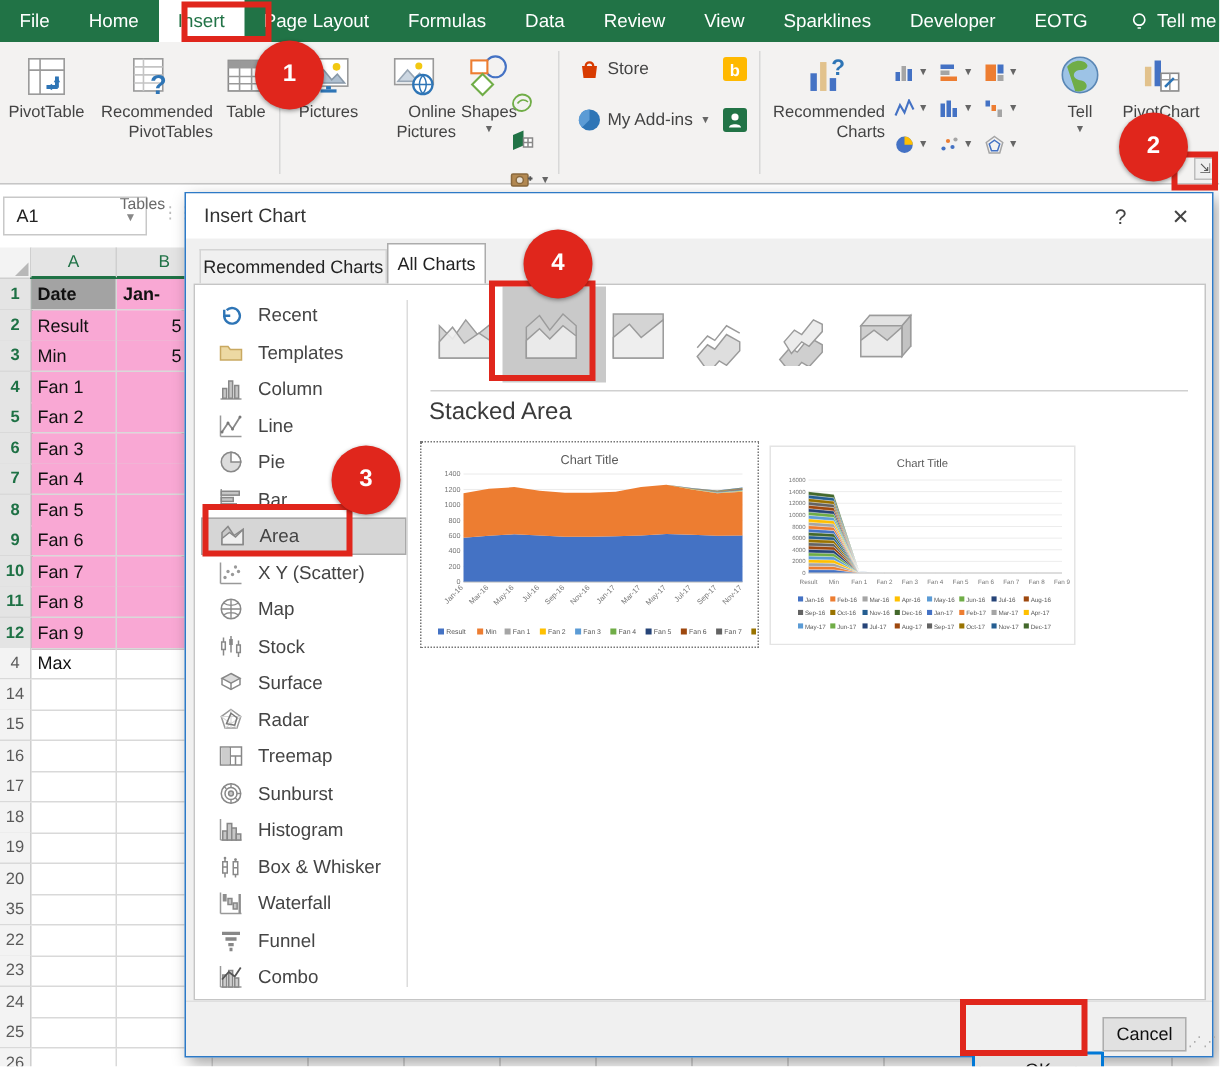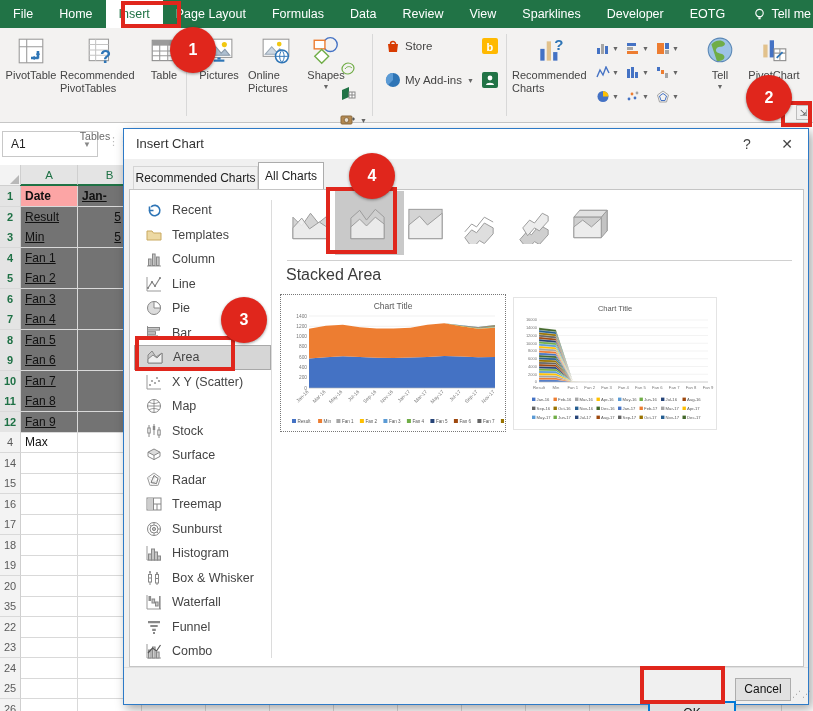--- a/index.html
+++ b/index.html
@@ -15,21 +15,21 @@
   .tellme{margin-left:auto;display:flex;align-items:center;color:#fff;font-size:12.5px;padding-right:2px;}
   .bulb{width:13px;height:13px;margin-right:5px;flex:none;}
 
   
   .ribbon{position:absolute;left:0;top:28px;width:813px;height:95px;background:#f3f2f1;
           border-bottom:1px solid #c6c6c6;z-index:4;}
   .gsep{position:absolute;top:6px;height:82px;width:1px;background:#d8d8d8;}
   .glabel{position:absolute;top:102px;font-size:10.5px;color:#6a6a6a;text-align:center;}
   .rbtn{position:absolute;top:4px;height:78px;display:flex;flex-direction:column;align-items:center;cursor:default;}
   .rbi{height:34px;display:flex;align-items:flex-end;justify-content:center;}
-  .rbl{font-size:11px;color:#444;text-align:left;line-height:1.15;margin-top:3px;white-space:pre-line;}
+  .rbl{font-size:11px;color:#444;text-align:right;line-height:1.15;margin-top:3px;white-space:pre-line;}
   .dd{font-size:7px;color:#666;margin-top:1px;}
   .srow{position:absolute;display:flex;align-items:center;font-size:11.5px;color:#444;}
   .smicon{width:16px;height:16px;margin-right:4px;flex:none;}
   .minigrid{position:absolute;display:grid;grid-template-columns:repeat(3,30px);grid-auto-rows:24px;}
   .mg{display:flex;align-items:center;font-size:7px;color:#666;}
   .mg svg{width:14px;height:13px;margin-right:2px;}
   .launcher{position:absolute;width:15px;height:15px;border:1px solid #bdbdbd;background:#efefef;
             font-size:9px;color:#555;display:flex;align-items:center;justify-content:center;}
 
   
@@ -49,22 +49,22 @@
   .gridarea{position:absolute;left:0;top:186px;width:813px;height:525px;z-index:1;background:#fff;}
   .extracols{position:absolute;left:142px;top:0;right:0;height:100%;
      background:repeating-linear-gradient(to right,transparent 0,transparent 63px,#d9d9d9 63px,#d9d9d9 64px);}
   .srowline{position:absolute;left:0;width:813px;height:21px;display:flex;}
   .rh{width:21px;background:#f3f3f3;border-right:1px solid #cfcfcf;border-bottom:1px solid #d9d9d9;
       font-size:11px;color:#5a5a5a;display:flex;align-items:center;justify-content:center;flex:none;}
   .rh.sel{background:#e4e4e4;color:#1e7145;font-weight:bold;}
   .cell{border-right:1px solid #d9d9d9;border-bottom:1px solid #d9d9d9;font-size:12px;color:#111;
         display:flex;align-items:center;padding:0 4px;overflow:hidden;white-space:nowrap;flex:none;}
   .ca{width:57px;} .cb{width:64px;}
-  .cell.sel{background:#737373;text-decoration:underline;}
-  .cell.active{background:#fca5a5;}
+  .cell.sel{background:#f9a8d4;}
+  .cell.active{background:#a3a3a3;}
   .cell.bold{font-weight:bold;}
   .cell.num{justify-content:flex-end;padding-right:20px;}
   .selbox{position:absolute;left:20px;top:-1px;width:103px;height:248px;border:2px solid #1e7145;pointer-events:none;}
 
   
   .dlg{position:absolute;left:123px;top:128px;width:686px;height:577px;background:#f0f0f0;
        border:1px solid #2d7ac7;box-shadow:3px 4px 10px rgba(0,0,0,.35);z-index:10;}
   .dlg-titlebar{position:absolute;left:0;top:0;right:0;height:30px;background:#fff;}
   .dlg-title{position:absolute;left:12px;top:7px;font-size:13px;color:#333;}
   .dlg-sysbtn{position:absolute;top:4px;width:30px;height:22px;text-align:center;font-size:14px;color:#444;line-height:22px;cursor:default;}

